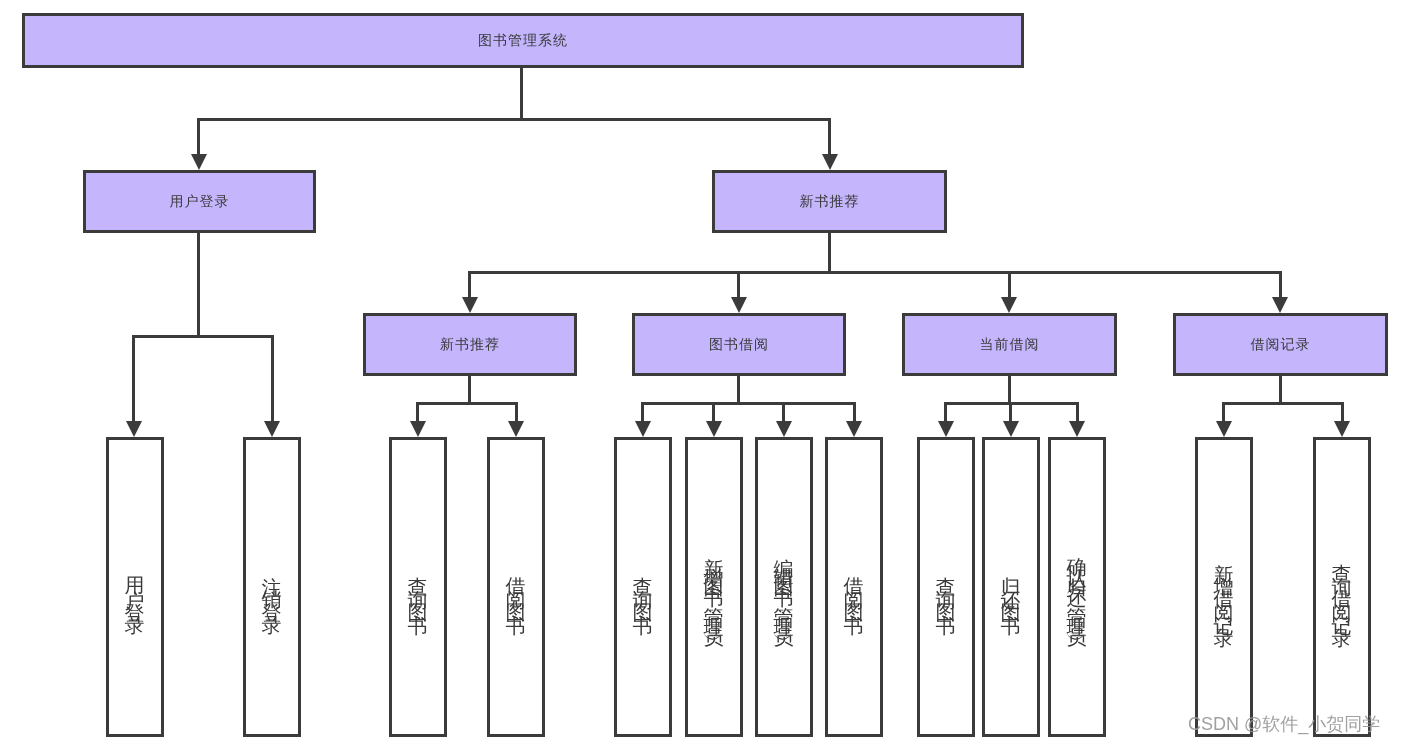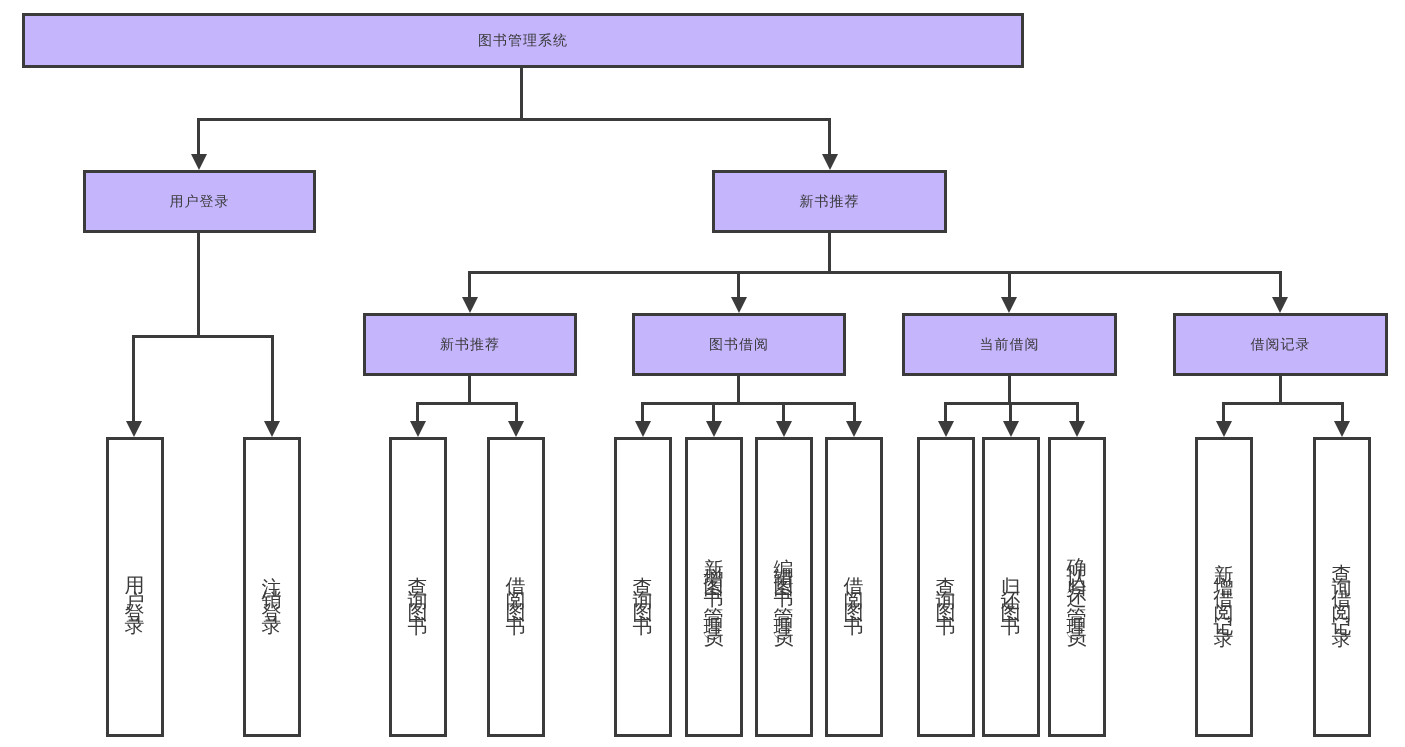--- a/index.html
+++ b/index.html
@@ -191,14 +191,15 @@
   <div class="cl" style="left:1076px;top:402px;width:3px;height:22px"></div>
   <div class="ah" style="left:1069px;top:421px"></div>
 
   <div class="cl" style="left:1279px;top:376px;width:3px;height:28px"></div>
   <div class="cl" style="left:1222px;top:402px;width:122px;height:3px"></div>
   <div class="cl" style="left:1222px;top:402px;width:3px;height:22px"></div>
   <div class="ah" style="left:1216px;top:421px"></div>
   <div class="cl" style="left:1341px;top:402px;width:3px;height:22px"></div>
   <div class="ah" style="left:1334px;top:421px"></div>
 
+  <div class="watermark">CSDN @软件_小贺同学</div>
 
 </div>
 
 </body></html>

